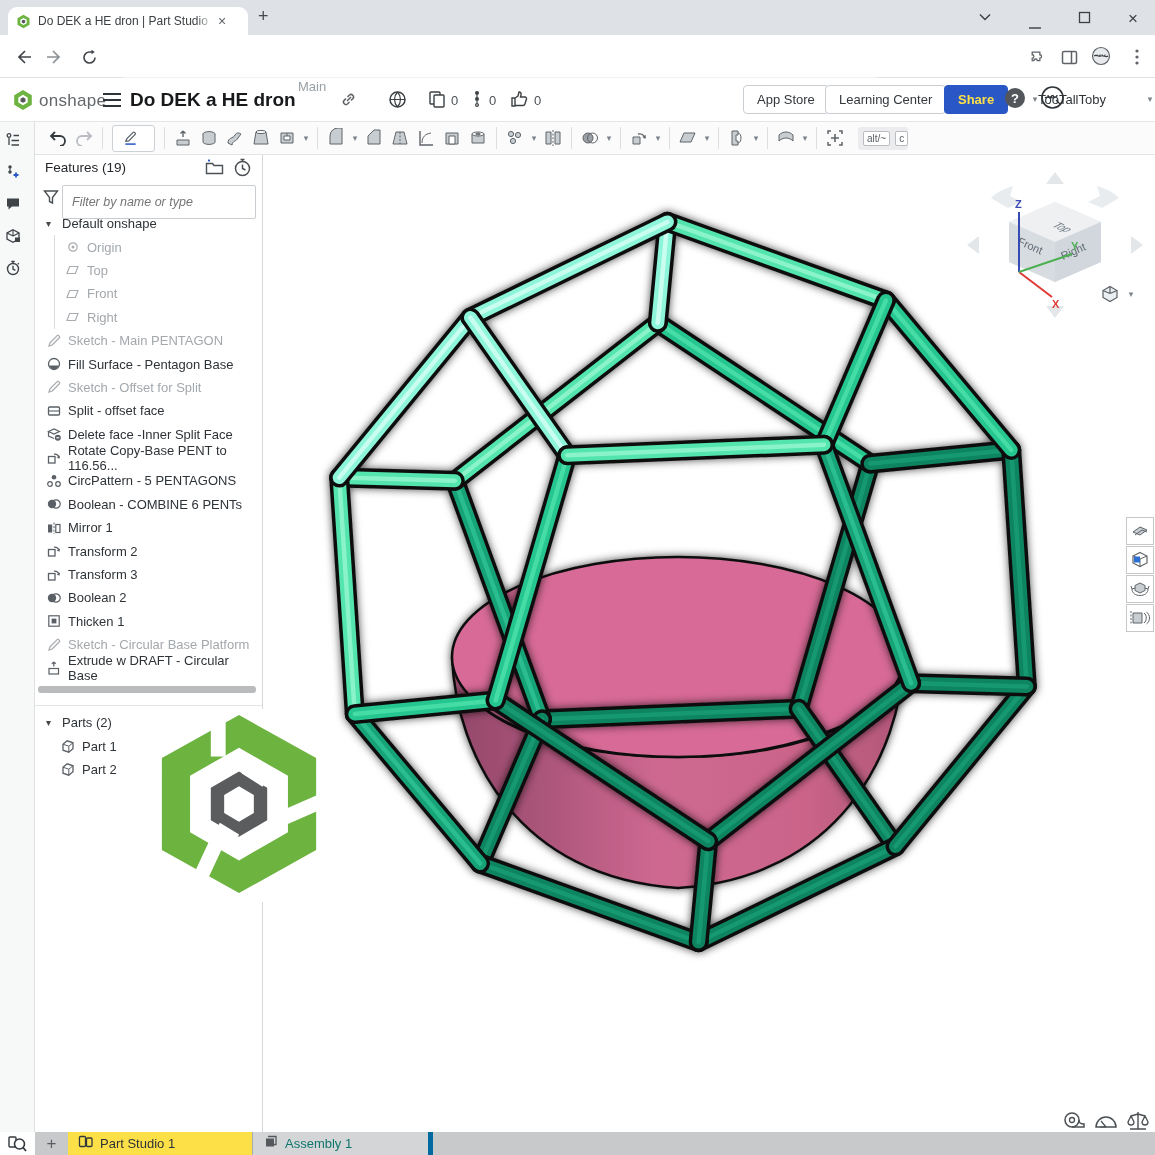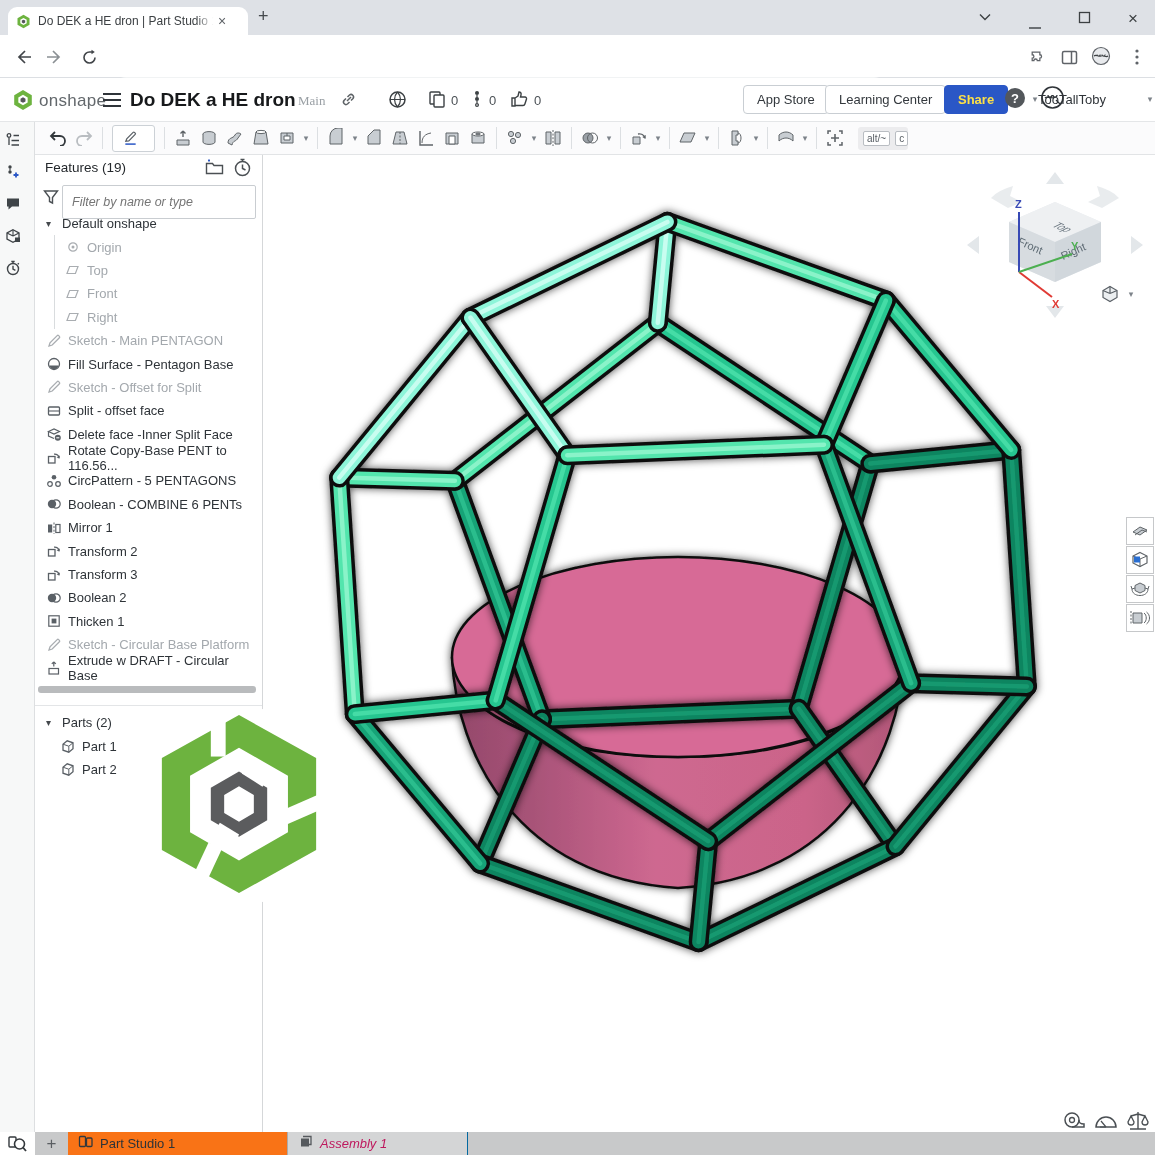--- a/index.html
+++ b/index.html
@@ -62,22 +62,22 @@
   
   #viewport{left:263px;top:155px;width:892px;height:977px;background:#fff;}
   #watermark{left:150px;top:703px;width:178px;height:205px;}
   
   .rtool{left:1126px;width:28px;height:28px;background:#fff;border:1px solid #c6c8ca;box-sizing:border-box;
     display:flex;align-items:center;justify-content:center;}
   
   #bottombar{left:35px;top:1132px;width:1120px;height:23px;background:#c8c9ca;display:flex;align-items:stretch;}
   #blsearch{left:0;top:1132px;width:35px;height:23px;background:#fff;display:flex;align-items:center;justify-content:center;}
   .btab{display:flex;align-items:center;gap:6px;font-size:13px;padding:0 10px;box-sizing:border-box;}
-  #btab1{width:220px;background:#f97316;border-right:1px solid #a9abad;margin-left:33px;color:#2e3338;}
-  #btab2{width:180px;background:#d4d5d6;border-right:1px solid #0369a1;color:#be185d;font-style:italic;}
+  #btab1{width:185px;background:#fde047;border-right:1px solid #a9abad;margin-left:33px;color:#2e3338;}
+  #btab2{width:180px;background:#d4d5d6;border-right:5px solid #0369a1;color:#0f766e;}
   #plusbtn{width:33px;display:flex;align-items:center;justify-content:center;color:#5a5e62;font-size:17px;position:absolute;left:35px;top:1132px;height:23px;}
   .measico{width:24px;height:22px;}
 </style>
 </head>
 <body>
 
 <div class="abs" id="tabbar">
   <div class="abs" id="tab-active">
     <span style="margin-right:7px;display:flex;">
       <svg width="15" height="15" viewBox="0 0 16 16">
@@ -181,21 +181,21 @@
         <path d="M8 .8 14.4 4.5v7L8 15.2 1.6 11.5v-7z" fill="#6db33f"></path>
         <path d="M8 4.2 11.4 6.1v3.8L8 11.8 4.6 9.9V6.1z" fill="#fff"></path>
         <path d="M8 6 9.8 7v2L8 10 6.2 9V7z" fill="#55565a"></path>
       </svg></span>
   <span class="abs" id="brand" style="left:39px;top:13px;">onshape</span>
   <span class="abs" style="left:102px;top:13px;">
     <svg width="20" height="18" viewBox="0 0 20 18">
         <path d="M1 3h18M1 9h18M1 15h18" stroke="#2f3439" stroke-width="2.2"></path>
       </svg></span>
   <span class="abs" id="doctitle" style="left:130px;top:11px;">Do DEK a HE dron</span>
-  <span class="abs" id="wsname" style="left:298px;top:15px;font-family:Liberation Serif, serif;">Main</span>
+  <span class="abs" id="wsname" style="left:298px;top:1px;">Main</span>
   <span class="abs" style="left:340px;top:13px;">
     <svg width="17" height="17" viewBox="0 0 17 17">
         <path d="M7 10l4-4M6 7.5 4 9.5a2.5 2.5 0 0 0 3.5 3.5l2-2M11 9.5l2-2A2.5 2.5 0 0 0 9.5 4l-2 2" fill="none" stroke="#5c6165" stroke-width="1.5"></path>
       </svg></span>
   <span class="abs" style="left:388px;top:12px;">
     <svg width="19" height="19" viewBox="0 0 19 19">
         <circle cx="9.5" cy="9.5" r="7.5" fill="none" stroke="#3c4144" stroke-width="1.5"></circle>
         <path d="M2 9.5h15M9.5 2a11 11 0 0 1 0 15M9.5 2a11 11 0 0 0 0 15" fill="none" stroke="#3c4144" stroke-width="1.2"></path>
       </svg></span>
   <span class="abs" style="left:428px;top:12px;">

